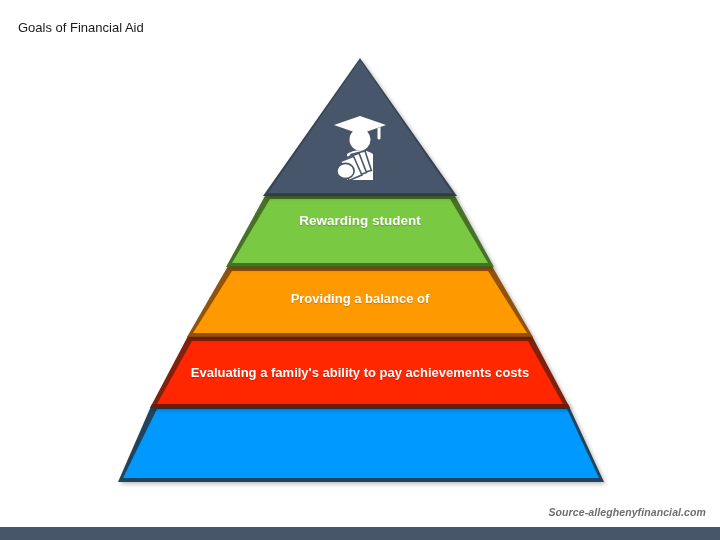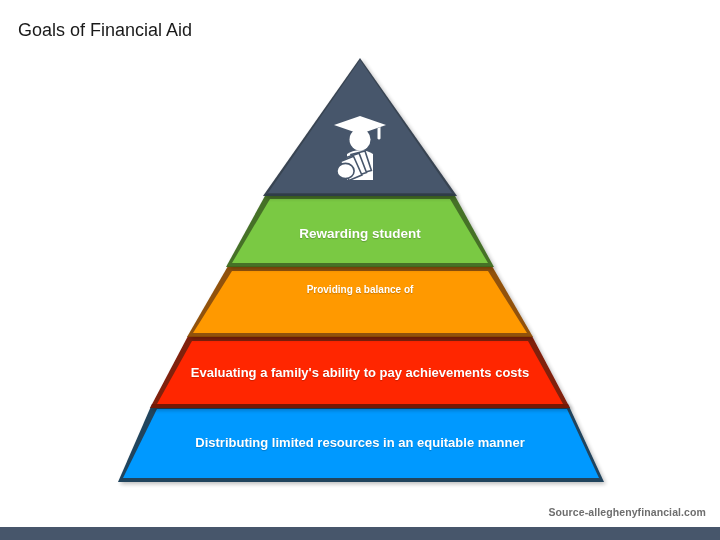--- a/index.html
+++ b/index.html
@@ -29,21 +29,21 @@
   #page-title {
     font-size: 21px;
     font-weight: bold;
     color: #111111;
     letter-spacing: 0.2px;
     line-height: 1.15;
     margin: 0;
     white-space: nowrap;
   }
   #page-subtitle {
-    font-size: 18px;
+    font-size: 13px;
     font-weight: normal;
     color: #1a1a1a;
     line-height: 1.2;
     margin: 6px 0 0 0;
     white-space: nowrap;
   }
 
   
   #pyramid-wrap {
     position: absolute;
@@ -62,40 +62,41 @@
 
   .level-label {
     position: absolute;
     text-align: center;
     color: #ffffff;
     font-weight: bold;
     line-height: 1.22;
     text-shadow: 0 1px 1px rgba(0,0,0,0.22);
     pointer-events: none;
   }
-  #label-level-2 { font-size: 13.5px; margin-top: 13px; }
-  #label-level-3 { font-size: 10px; }
+  #label-level-2 { font-size: 13.5px; }
+  #label-level-3 { font-size: 13px; margin-top: 7px; }
   #label-level-4 { font-size: 13px; }
   #label-level-5 { font-size: 13px; }
 
   
   #apex-icon {
     position: absolute;
     left: 329px;
     top: 110px;
     width: 62px;
     height: 72px;
   }
 
   
   #source-note {
     position: absolute;
     right: 14px;
     top: 506px;
     font-size: 10.5px;
+    font-style: italic;
     font-weight: bold;
     color: #6e6e6e;
     letter-spacing: 0.1px;
     white-space: nowrap;
   }
   #bottom-bar {
     position: absolute;
     left: 0;
     bottom: 0;
     width: 720px;
@@ -173,22 +174,19 @@
     </div>
 
     <div class="level-label" id="label-level-3" style="left:216px; top:284px; width:288px;">
       <div>Providing a balance of</div>
     </div>
 
     <div class="level-label" id="label-level-4" style="left:140px; top:365px; width:440px;">
       <div>Evaluating a family's ability to pay achievements costs</div>
     </div>
 
-    <div class="level-label" id="label-level-5" style="left:110px; top:435px; width:500px;">
-      <div>Distributing limited resources in an equitable manner</div>
-    </div>
 
   </div>
 
   <div id="source-note">Source-alleghenyfinancial.com</div>
   <div id="bottom-bar" style="background: rgb(71, 86, 107);"></div>
 
 </div>
 
 </body></html>

